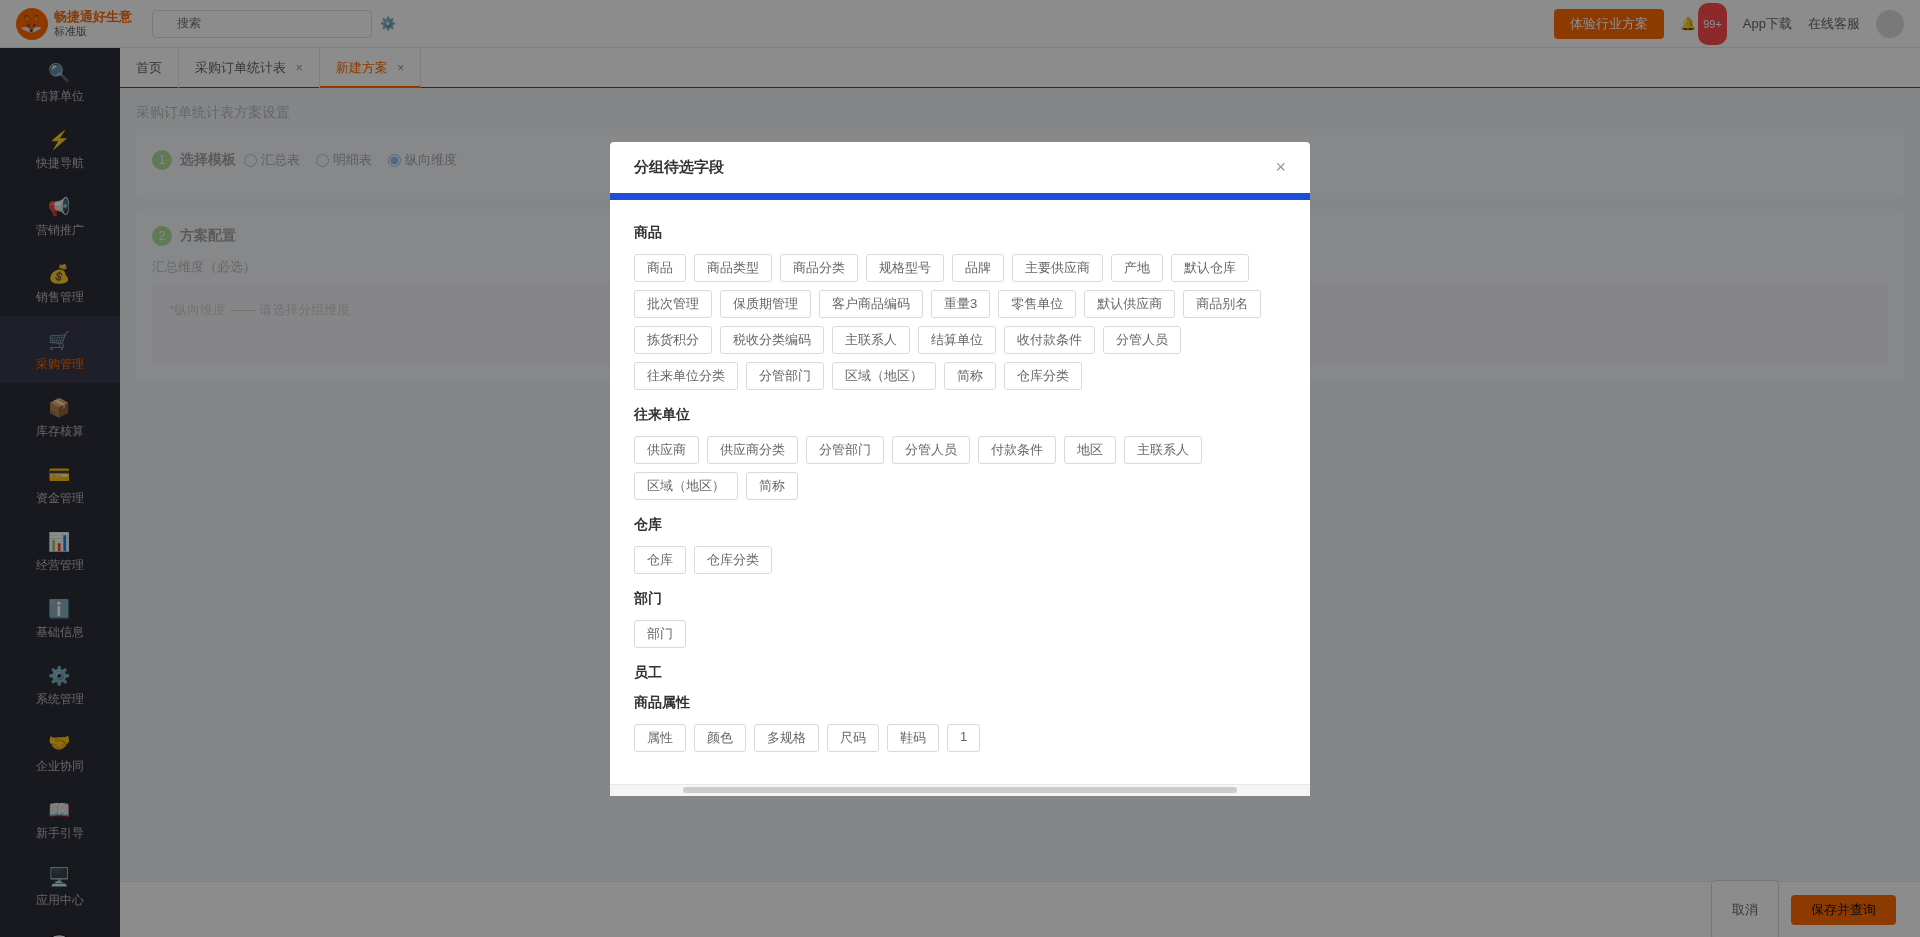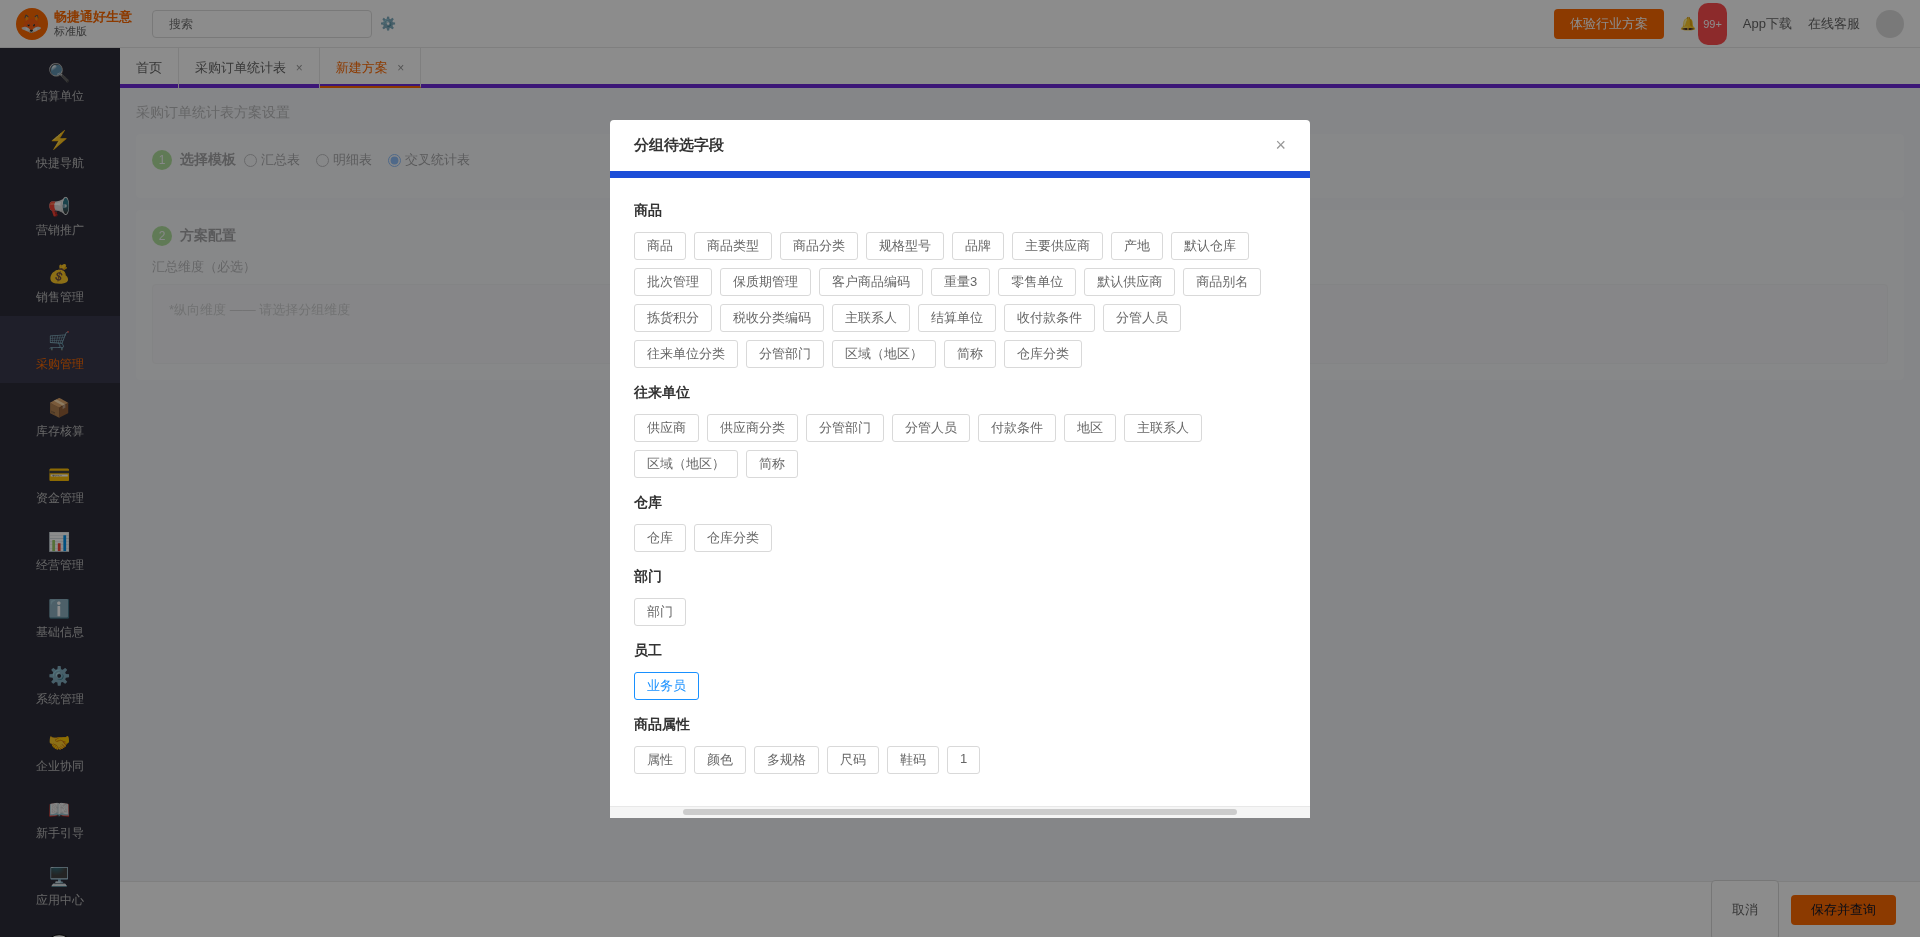--- a/index.html
+++ b/index.html
@@ -7,39 +7,39 @@
 
     
     .top-nav {
       display: flex; align-items: center; height: 48px; background: #fff;
       border-bottom: 1px solid #e8e8e8; padding: 0 16px; position: fixed; top: 0; left: 0; right: 0; z-index: 100;
     }
     .logo { width: 120px; display: flex; align-items: center; gap: 6px; }
     .logo-icon { width: 32px; height: 32px; background: #ff6a00; border-radius: 50%; display: flex; align-items: center; justify-content: center; color: #fff; font-size: 18px; }
     .logo-text { font-size: 13px; color: #ff6a00; font-weight: bold; line-height: 1.2; }
     .search-bar { flex: 1; max-width: 220px; margin-left: 16px; position: relative; }
-    .search-bar input { width: 100%; height: 28px; border: 1px solid #ddd; border-radius: 4px; padding: 0 16px; font-size: 12px; }
+    .search-bar input { width: 100%; height: 28px; border: 1px solid #ddd; border-radius: 4px; padding: 0 24px; font-size: 12px; font-family: Liberation Mono, monospace; }
     .top-actions { margin-left: auto; display: flex; align-items: center; gap: 16px; }
     .btn-orange { background: #ff6a00; color: #fff; border: none; padding: 6px 16px; border-radius: 4px; cursor: pointer; font-size: 13px; }
     .top-icon-group { display: flex; align-items: center; gap: 16px; color: #666; font-size: 13px; }
     .badge { background: #ff4d4f; color: #fff; border-radius: 10px; font-size: 11px; padding: 15px 5px; margin-left: 2px; }
 
     
     .sidebar {
       position: fixed; top: 48px; left: 0; bottom: 0; width: 120px;
       background: #2d2d3a; color: #ccc; overflow-y: auto; z-index: 90;
     }
     .sidebar-item { display: flex; flex-direction: column; align-items: center; padding: 14px 0 10px; cursor: pointer; gap: 4px; font-size: 12px; color: #bbb; }
     .sidebar-item.active { background: #3a3a4d; color: #ff6a00; }
     .sidebar-icon { font-size: 18px; }
 
     
     .tab-bar {
       position: fixed; top: 48px; left: 120px; right: 0; height: 40px;
-      background: #fff; border-bottom: 4px solid #6d28d9; display: flex; z-index: 80;
+      background: #fff; border-bottom: 1px solid #6d28d9; display: flex; align-items: center; z-index: 80;
     }
     .tab { padding: 0 16px; height: 40px; line-height: 40px; cursor: pointer; font-size: 13px; color: #666; border-right: 1px solid #e8e8e8; white-space: nowrap; }
     .tab.active { color: #ff6a00; border-bottom: 2px solid #ff6a00; }
     .tab .close-btn { margin-left: 6px; color: #999; font-size: 12px; }
 
     
     .main-content {
       position: fixed; top: 88px; left: 120px; right: 0; bottom: 0;
       background: #f5f7f9; overflow: auto; padding: 16px;
     }
@@ -217,21 +217,21 @@
         <label class="radio-item">
             <input type="radio" name="template" style=""> 
             <span>汇总表</span>
           </label>
         <label class="radio-item">
             <input type="radio" name="template" style=""> 
             <span>明细表</span>
           </label>
         <label class="radio-item">
             <input type="radio" name="template" checked="" style=""> 
-            <span>交叉统计表</span>
+            <span>纵向维度</span>
           </label>
       </div>
     </div>
   </div>
   <div class="step-section">
     <div class="step-header">
       <div class="step-num">2</div>
       <span class="step-label">方案配置</span>
     </div>
     <div style="color:#666;margin-bottom:8px;font-size:13px;">汇总维度（必选）</div>
@@ -298,23 +298,20 @@
         <div class="section-title">仓库</div>
         <div class="field-grid">
           <div class="field-tag">仓库</div>
           <div class="field-tag">仓库分类</div>
         </div>
         <div class="section-title">部门</div>
         <div class="field-grid">
           <div class="field-tag">部门</div>
         </div>
         <div class="section-title">员工</div>
-        <div class="field-grid">
-          <div class="field-tag selected">业务员</div>
-        </div>
         <div class="section-title">商品属性</div>
         <div class="field-grid">
           <div class="field-tag">属性</div>
           <div class="field-tag">颜色</div>
           <div class="field-tag">多规格</div>
           <div class="field-tag">尺码</div>
           <div class="field-tag">鞋码</div>
           <div class="field-tag">1</div>
         </div>
       </div>

